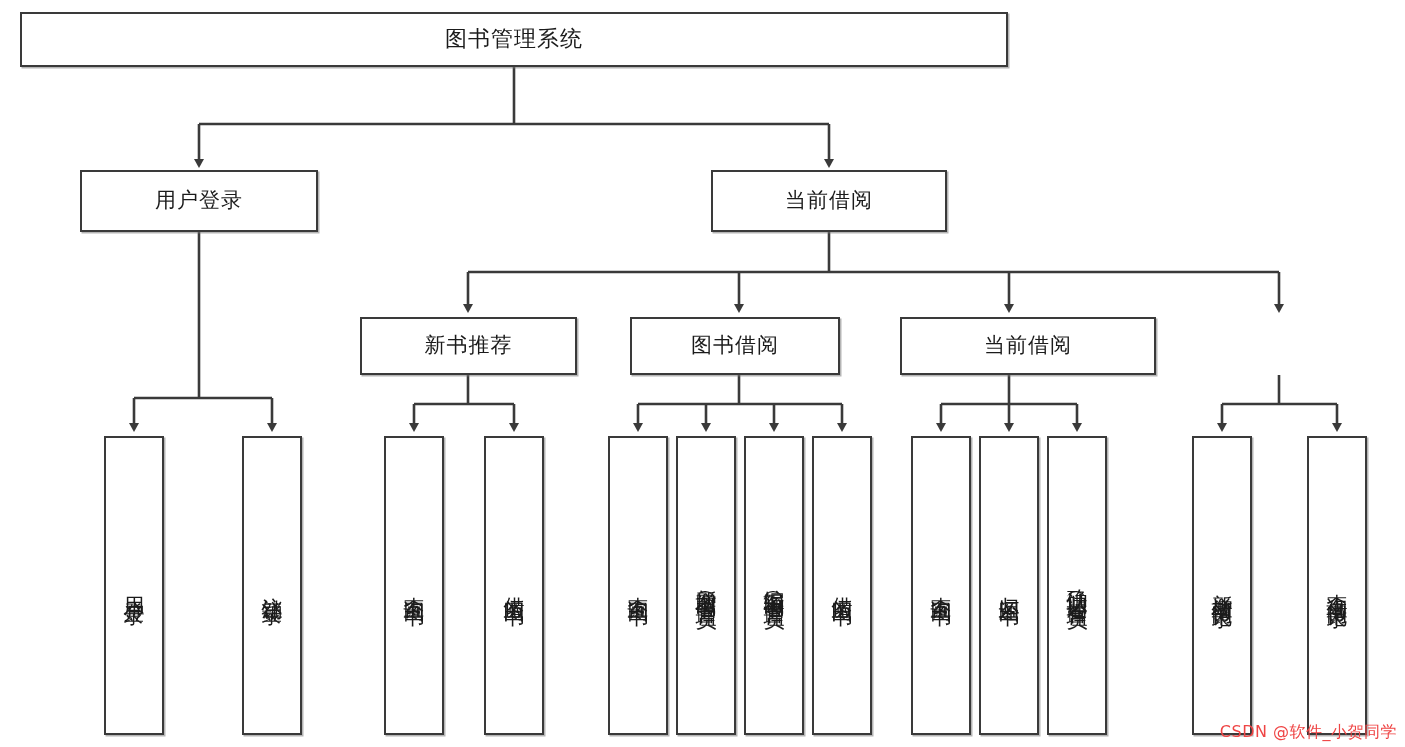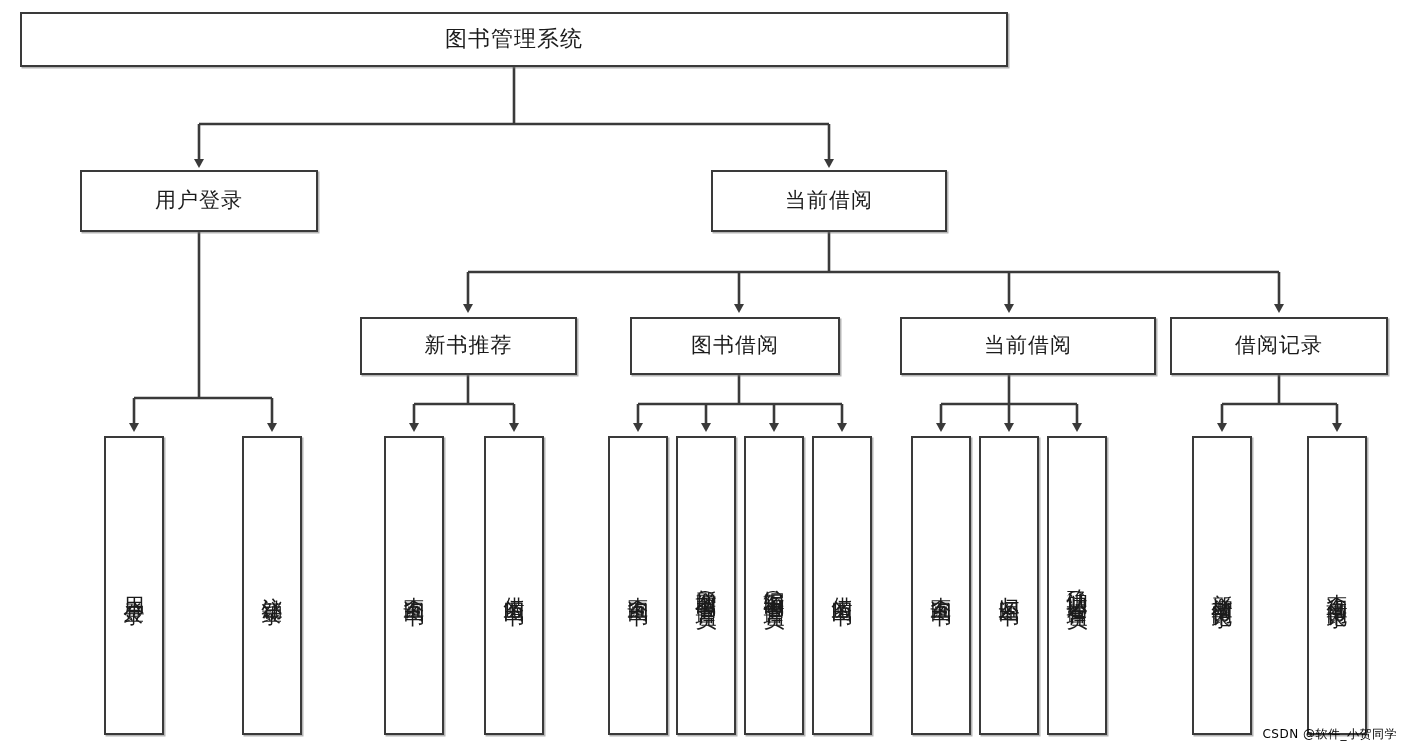--- a/index.html
+++ b/index.html
@@ -49,22 +49,22 @@
     font-size: 21px;
     letter-spacing: 3px;
     line-height: 1.15;
     padding: 6px 0;
     white-space: normal;
   }
   .watermark {
     position: absolute;
     right: 8px;
     bottom: 4px;
-    font-size: 12px;
-    color: #000000;
+    font-size: 16px;
+    color: #ef4444;
     letter-spacing: 0.5px;
     white-space: nowrap;
   }
 </style>
 </head>
 <body>
 
 <div id="canvas">
 
   <svg id="wires" viewBox="0 0 1405 747">
@@ -118,21 +118,20 @@
   </svg>
 
   <div class="node h root" style="left:20px; top:12px; width:988px; height:55px;">图书管理系统</div>
 
   <div class="node h" style="left:80px; top:170px; width:238px; height:62px;">用户登录</div>
   <div class="node h" style="left:711px; top:170px; width:236px; height:62px;">当前借阅</div>
 
   <div class="node h" style="left:360px; top:317px; width:217px; height:58px;">新书推荐</div>
   <div class="node h" style="left:630px; top:317px; width:210px; height:58px;">图书借阅</div>
   <div class="node h" style="left:900px; top:317px; width:256px; height:58px;">当前借阅</div>
-  <div class="node h" style="left:1170px; top:317px; width:218px; height:58px;">借阅记录</div>
 
   <div class="node v" style="left:104px; top:436px; width:60px; height:299px;">用户登录</div>
   <div class="node v" style="left:242px; top:436px; width:60px; height:299px;">注销登录</div>
 
   <div class="node v" style="left:384px; top:436px; width:60px; height:299px;">查询图书</div>
   <div class="node v" style="left:484px; top:436px; width:60px; height:299px;">借阅图书</div>
 
   <div class="node v" style="left:608px; top:436px; width:60px; height:299px;">查询图书</div>
   <div class="node v" style="left:676px; top:436px; width:60px; height:299px;">新增图书（管理员）</div>
   <div class="node v" style="left:744px; top:436px; width:60px; height:299px;">编辑图书（管理员）</div>

